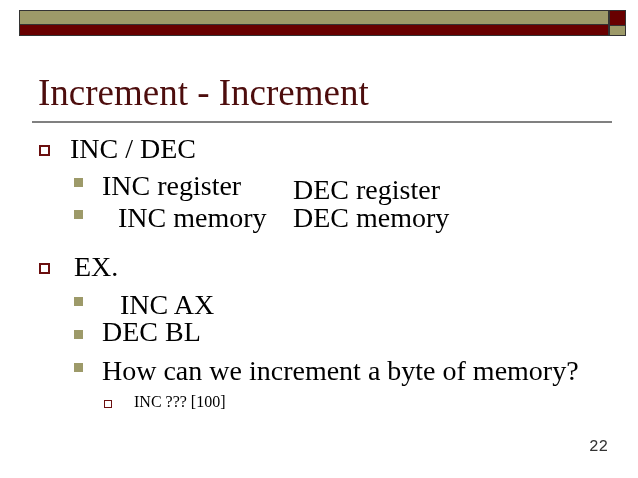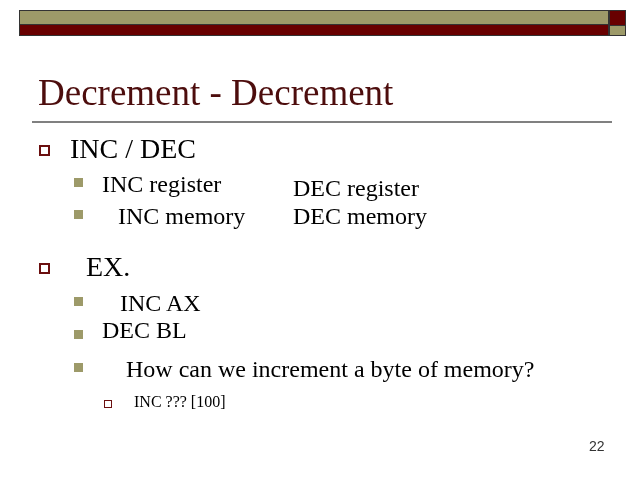--- a/index.html
+++ b/index.html
@@ -14,61 +14,61 @@
     .corner-tan { position: absolute; left: 609px; top: 26px; width: 17px; height: 10px;
                   background: #9d9a69; border: 1px solid #333; border-top: none; box-sizing: border-box; }
     .title { position: absolute; left: 38px; top: 73px; font-size: 37px; color: #4d0d0d;
              white-space: nowrap; line-height: 40px; }
     .rule { position: absolute; left: 32px; top: 121px; width: 580px; height: 2px; background: #808080; }
     .row { position: absolute; white-space: nowrap; line-height: 1; }
     .b1 { position: absolute; width: 11px; height: 11px; border: 2px solid #6b0f0f; box-sizing: border-box; }
     .b2 { position: absolute; width: 9px; height: 9px; background: #9d9a69; }
     .b3 { position: absolute; width: 8px; height: 8px; border: 1.5px solid #6b0f0f; box-sizing: border-box; }
     .l1 { font-size: 28px; }
-    .l2 { font-size: 24px; }
+    .l2 { font-size: 28px; }
     .l3 { font-size: 16px; }
-    .pagenum { position: absolute; left: 589px; top: 438px; font-family: Liberation Sans, sans-serif;
-               font-size: 14px; color: #333; }
+    .pagenum { position: absolute; left: 589px; top: 438px; font-family: Liberation Mono, monospace;
+               font-size: 16px; color: #333; }
   </style>
 </head>
 <body>
 
 <div>
   <div class="band-tan"></div>
   <div class="band-maroon"></div>
   <div class="corner-maroon"></div>
   <div class="corner-tan"></div>
 </div>
 
-<div class="title">Decrement - Decrement</div>
+<div class="title">Increment - Increment</div>
 <div class="rule"></div>
 
 <div>
   <span class="b1" style="left:39px; top:145px;"></span>
   <span class="row l1" style="left:70px; top:135px;">INC / DEC</span>
 
   <span class="b2" style="left:74px; top:178px;"></span>
   <span class="row l2" style="left:102px; top:172px;">INC register</span>
   <span class="row l2" style="left:293px; top:176px;">DEC register</span>
 
   <span class="b2" style="left:74px; top:210px;"></span>
   <span class="row l2" style="left:118px; top:204px;">INC memory</span>
   <span class="row l2" style="left:293px; top:204px;">DEC memory</span>
 </div>
 
 <div>
   <span class="b1" style="left:39px; top:263px;"></span>
-  <span class="row l1" style="left:86px; top:253px;">EX.</span>
+  <span class="row l1" style="left:74px; top:253px;">EX.</span>
 
   <span class="b2" style="left:74px; top:297px;"></span>
   <span class="row l2" style="left:120px; top:291px;">INC AX</span>
 
   <span class="b2" style="left:74px; top:330px;"></span>
   <span class="row l2" style="left:102px; top:318px;">DEC BL</span>
 
   <span class="b2" style="left:74px; top:363px;"></span>
-  <span class="row l2" style="left:102px; top:357px;margin-left:24px;">How can we increment a byte of memory?</span>
+  <span class="row l2" style="left:102px; top:357px;">How can we increment a byte of memory?</span>
 
   <span class="b3" style="left:104px; top:400px;"></span>
   <span class="row l3" style="left:134px; top:394px;">INC ??? [100]</span>
 </div>
 
 <div class="pagenum">22</div>
 
 </body></html>

